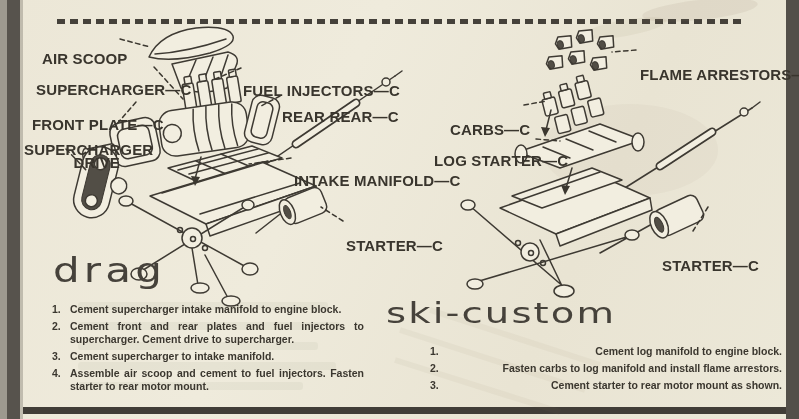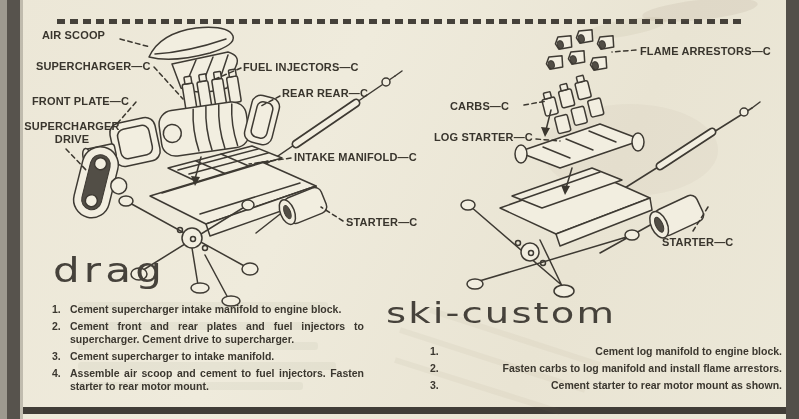--- a/index.html
+++ b/index.html
@@ -18,22 +18,22 @@
   
   .bottomrule{position:absolute;left:23px;top:407px;width:763px;height:7px;background:#413d37;}
   
   svg.art{position:absolute;left:0;top:0;}
   .ln{fill:none;stroke:#3e3a33;stroke-width:1.5;stroke-linejoin:round;stroke-linecap:round;}
   .fl{fill:#f2eee0;stroke:#3e3a33;stroke-width:1.5;stroke-linejoin:round;}
   .dk{fill:#524e46;stroke:#3e3a33;stroke-width:1;}
   .dash{fill:none;stroke:#3b372f;stroke-width:1.5;stroke-dasharray:4.5 3.5;stroke-linecap:round;}
   .ar{fill:#3b372f;}
   
-  .lbl{position:absolute;color:#39352d;font-weight:bold;font-size:11px;line-height:12.5px;
-    letter-spacing:.15px;white-space:nowrap;}
+  .lbl{position:absolute;color:#39352d;font-weight:bold;font-size:15px;line-height:12.5px;
+    letter-spacing:.15px;white-space:nowrap;margin-top:24px;}
   .lbl.wrap{white-space:normal;text-align:center;}
   
   .title{position:absolute;color:#46423b;font-family:"DejaVu Sans",sans-serif;transform-origin:left top;}
   .title-drag{left:53px;top:251px;font-size:40px;letter-spacing:4px;transform:scale(1.05,.85);}
   .title-ski{left:386px;top:297px;font-size:36px;letter-spacing:2px;transform:scale(1.07,.8);}
   
   .steps{position:absolute;color:#3b372f;font-weight:bold;font-size:10.5px;line-height:13px;}
   .steps-drag{left:52px;top:303px;width:312px;}
   .steps-ski{left:430px;top:345px;width:352px;}
   .step{display:flex;margin-bottom:4px;}
@@ -250,21 +250,21 @@
       <line class="dash" x1="636" y1="50" x2="612" y2="52"></line>
       <line class="dash" x1="524" y1="105" x2="547" y2="101"></line>
       <line class="dash" x1="536" y1="139" x2="560" y2="141"></line>
       <line class="dash" x1="708" y1="207" x2="693" y2="231"></line>
     </g>
   </svg>
 
   <div class="lbl" style="left:42px;top:29px;">AIR SCOOP</div>
   <div class="lbl" style="left:36px;top:60px;">SUPERCHARGER—C</div>
   <div class="lbl" style="left:32px;top:95px;">FRONT PLATE—C</div>
-  <div class="lbl wrap" style="left:24px;top:120px;width:96px;">SUPERCHARGER DRIVE</div>
+  <div class="lbl wrap" style="left:24px;top:120px;width:96px;text-align:right;">SUPERCHARGER DRIVE</div>
   <div class="lbl" style="left:243px;top:61px;">FUEL INJECTORS—C</div>
   <div class="lbl" style="left:282px;top:87px;">REAR REAR—C</div>
   <div class="lbl" style="left:294px;top:151px;">INTAKE MANIFOLD—C</div>
   <div class="lbl" style="left:346px;top:216px;">STARTER—C</div>
 
   <div class="lbl" style="left:640px;top:45px;">FLAME ARRESTORS—C</div>
   <div class="lbl" style="left:450px;top:100px;">CARBS—C</div>
   <div class="lbl" style="left:434px;top:131px;">LOG STARTER—C</div>
   <div class="lbl" style="left:662px;top:236px;">STARTER—C</div>
 

